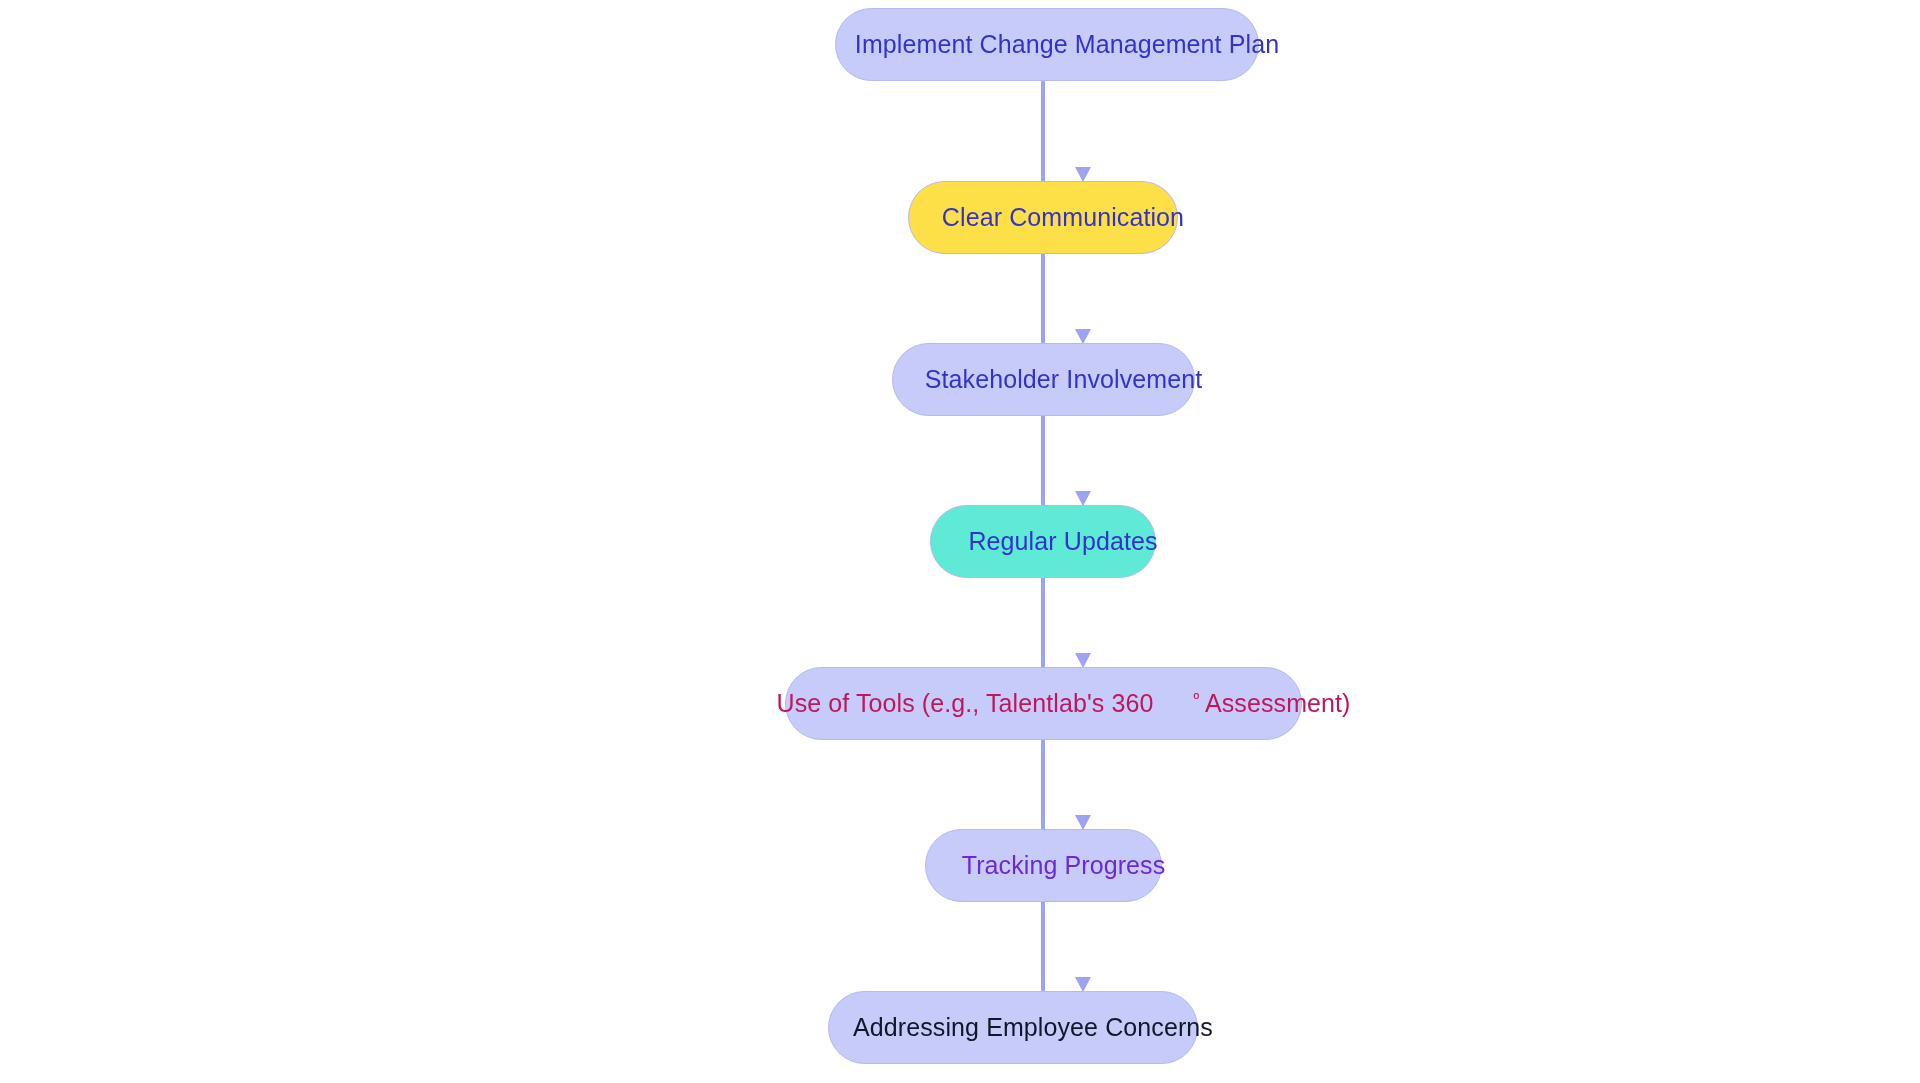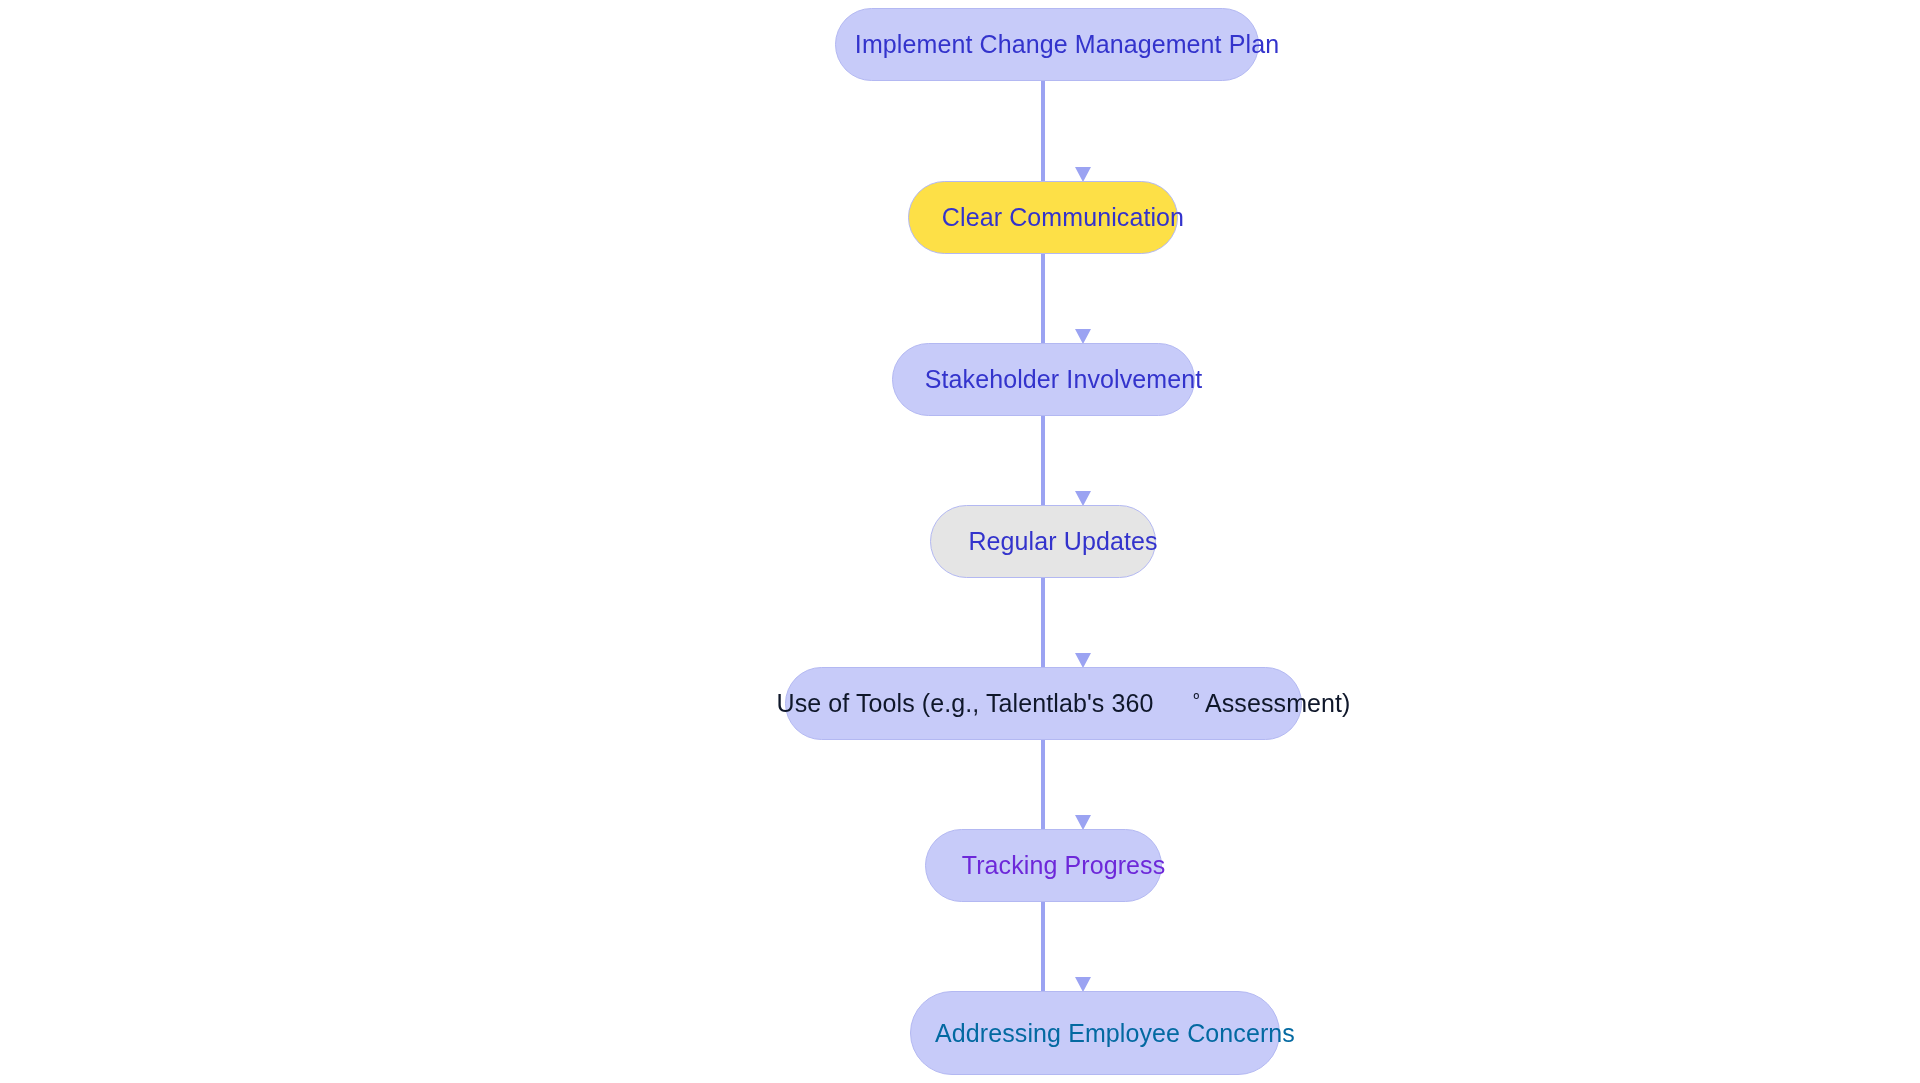--- a/index.html
+++ b/index.html
@@ -94,25 +94,25 @@
     </div>
     <div class="flow-node" style="left: 755px; top: 8px; width: 424px; height: 73px; background: rgb(199, 203, 249); border-color: rgb(179, 184, 242); color: rgb(51, 51, 204);">
       <span class="node-label">Implement Change Management Plan</span>
     </div>
     <div class="flow-node" style="left: 828px; top: 181px; width: 270px; height: 73px; background: #fde047; border-color: rgb(179, 184, 242); color: rgb(51, 51, 204);">
       <span class="node-label">Clear Communication</span>
     </div>
     <div class="flow-node" style="left: 812px; top: 343px; width: 303px; height: 73px; background: rgb(199, 203, 249); border-color: rgb(179, 184, 242); color: rgb(51, 51, 204);">
       <span class="node-label">Stakeholder Involvement</span>
     </div>
-    <div class="flow-node" style="left: 850px; top: 505px; width: 226px; height: 73px; background: #e5e5e5; border-color: rgb(179, 184, 242); color: rgb(51, 51, 204);">
+    <div class="flow-node" style="left: 850px; top: 505px; width: 226px; height: 73px; background: #5eead4; border-color: rgb(179, 184, 242); color: rgb(51, 51, 204);">
       <span class="node-label">Regular Updates</span>
     </div>
-    <div class="flow-node" style="left: 705px; top: 667px; width: 517px; height: 73px; background: rgb(199, 203, 249); border-color: rgb(179, 184, 242); color: #0f172a;">
+    <div class="flow-node" style="left: 705px; top: 667px; width: 517px; height: 73px; background: rgb(199, 203, 249); border-color: rgb(179, 184, 242); color: #be185d;">
       <span class="node-label">Use of Tools (e.g., Talentlab's 360<span class="sup-deg">º</span> Assessment)</span>
     </div>
     <div class="flow-node" style="left: 845px; top: 829px; width: 237px; height: 73px; background: rgb(199, 203, 249); border-color: rgb(179, 184, 242); color: #6d28d9;">
       <span class="node-label">Tracking Progress</span>
     </div>
-    <div class="flow-node" style="left: 830px; top: 991px; width: 370px; height: 84px; background: rgb(199, 203, 249); border-color: rgb(179, 184, 242); color: #0369a1;">
+    <div class="flow-node" style="left: 748px; top: 991px; width: 370px; height: 73px; background: rgb(199, 203, 249); border-color: rgb(179, 184, 242); color: #0f172a;">
       <span class="node-label">Addressing Employee Concerns</span>
     </div>
   </div>
 
 </body></html>

